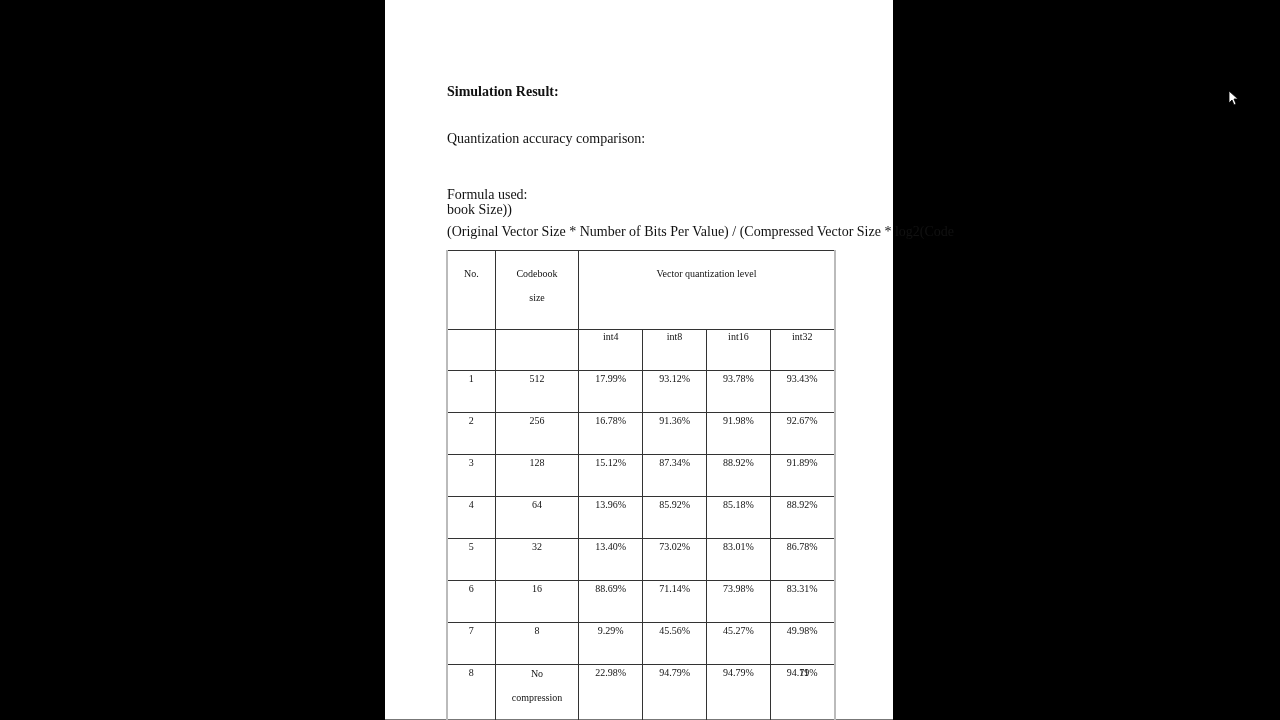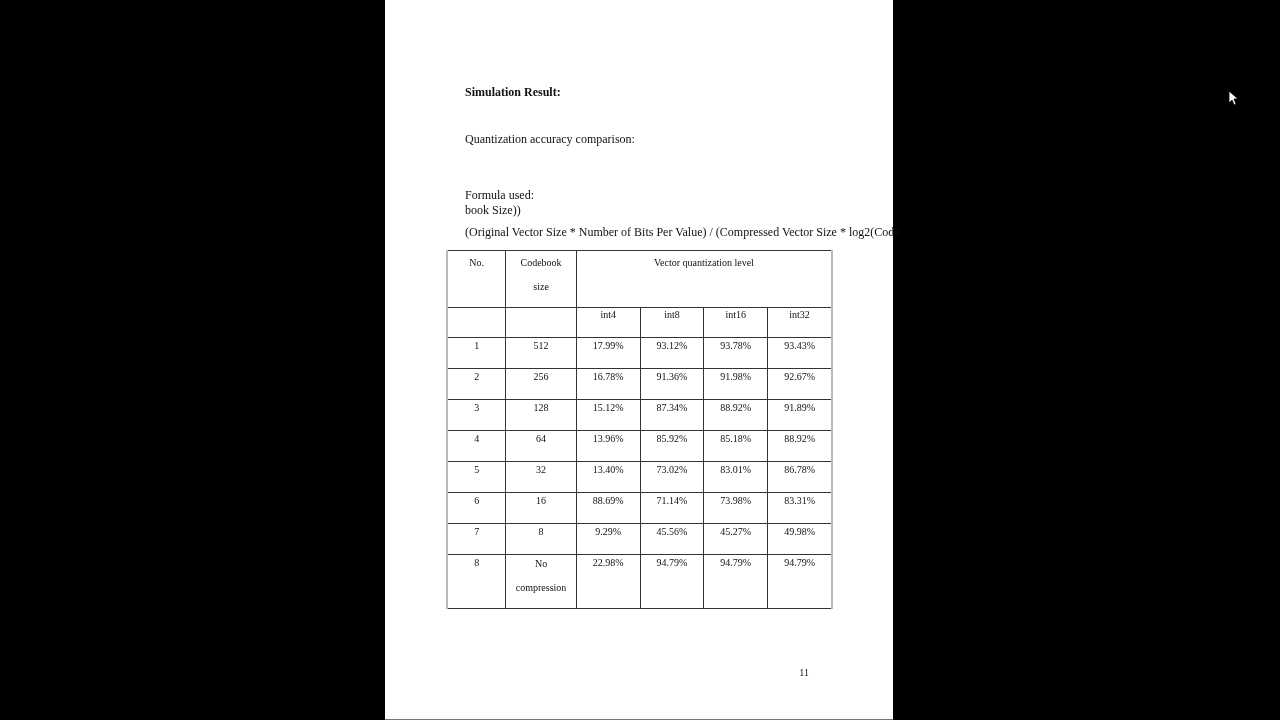--- a/index.html
+++ b/index.html
@@ -21,42 +21,42 @@
       position: absolute;
       left: 385px;
       top: 0;
       width: 508px;
       height: 719px;
       background: #ffffff;
       border-bottom: 1px solid #777;
     }
     .text {
       position: absolute;
-      left: 80px;
-      font-size: 12px;
+      left: 62px;
+      font-size: 14px;
       color: #111;
       white-space: nowrap;
       line-height: 12px;
     }
     .bold { font-weight: bold; }
 
     table.qtable {
       position: absolute;
       left: 61px;
       top: 250px;
       width: 387px;
       border-collapse: collapse;
       font-size: 10px;
       color: #111;
     }
     table.qtable td {
       border: 1px solid #333;
       text-align: center;
       vertical-align: top;
-      padding: 5px;
+      padding: 16px;
       line-height: 24px;
     }
     table.qtable tr.hdr1 td { height: 46px; }
     table.qtable tr.hdr2 td { height: 23px; line-height: 12px; padding-top: 1px; margin-top: 12px; }
     table.qtable tr.row td { height: 23px; line-height: 12px; padding-top: 2px; }
     table.qtable tr.row.last td { height: 46px; }
     table.qtable td.first { border-left: 2px solid #bbb; }
     table.qtable td.lastcol { border-right: 2px solid #bbb; }
     .c-no { width: 64px; }
     .c-cb { width: 64px; }

